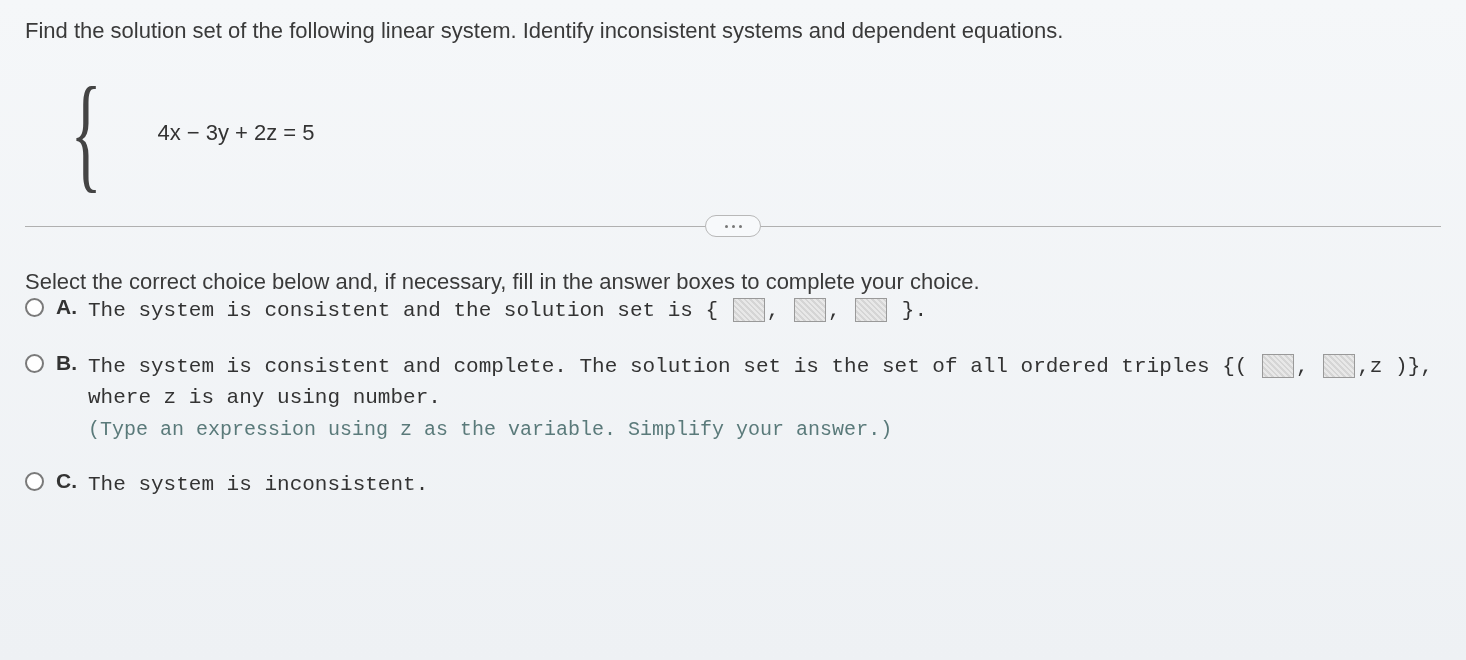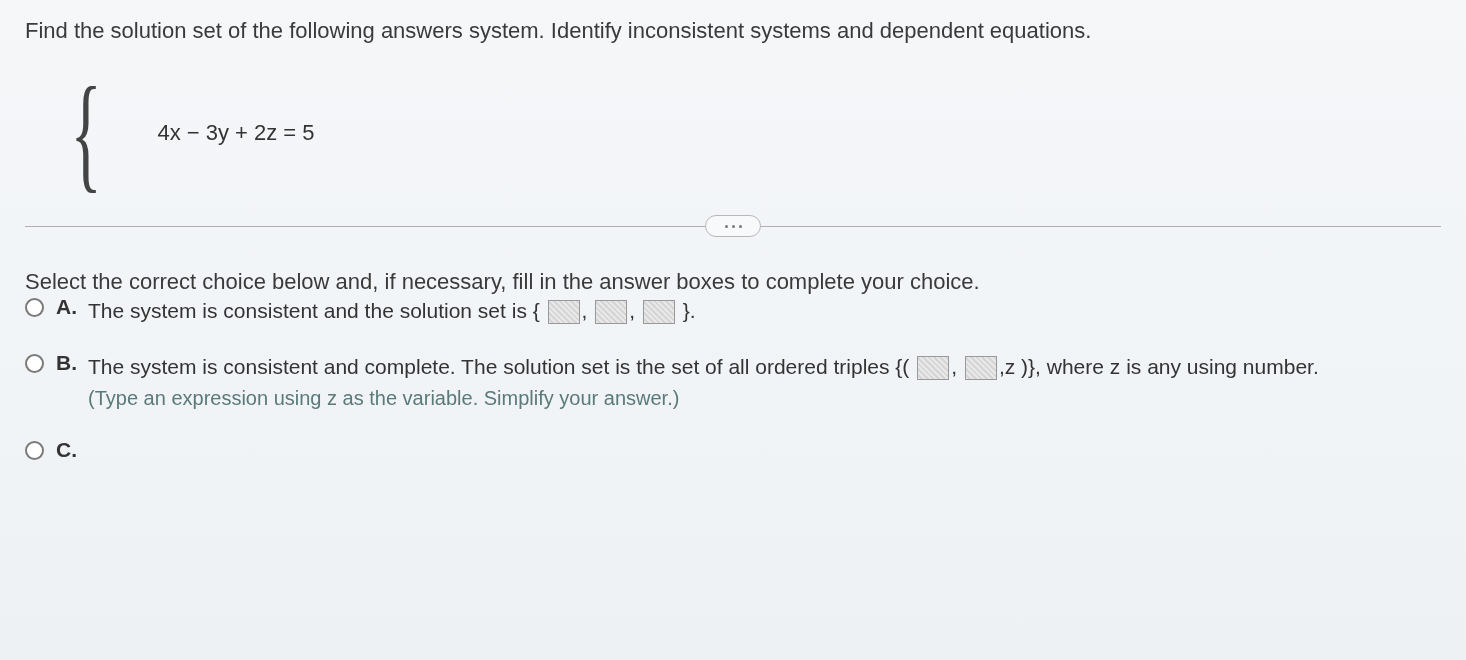--- a/index.html
+++ b/index.html
@@ -107,20 +107,21 @@
       color: #333;
       margin-right: 8px;
       min-width: 24px;
       font-size: 21px;
     }
     .choice-content {
       flex: 1;
       font-size: 21px;
       color: #333;
       line-height: 1.5;
+      font-family: Liberation Mono, monospace;
     }
     .hint {
       color: #5a7a7a;
       font-size: 20px;
     }
     .answer-box {
       display: inline-block;
       width: 32px;
       height: 24px;
       background: repeating-linear-gradient(
@@ -135,21 +136,21 @@
       margin: 0 2px;
     }
     .choice-row {
       display: flex;
       align-items: flex-start;
     }
   </style>
 </head>
 <body>
 
-<div class="question-text">Find the solution set of the following answers system. Identify inconsistent systems and dependent equations.</div>
+<div class="question-text">Find the solution set of the following linear system. Identify inconsistent systems and dependent equations.</div>
 
 <div class="equation-block">
   <div class="brace">{</div>
   <div class="equations">
     <div class="equation">4x − 3y + 2z = 5</div>
   </div>
 </div>
 
 <div class="divider-container">
   <div class="divider-line"></div>
@@ -191,14 +192,17 @@
       <br>
       <span class="hint">(Type an expression using z as the variable. Simplify your answer.)</span>
     </div>
   </div>
 </div>
 
 <div class="choice">
   <div class="radio"></div>
   <div class="choice-row">
     <div class="choice-label">C.</div>
+    <div class="choice-content">
+      <span>The system is inconsistent.</span>
+    </div>
   </div>
 </div>
 
 </body></html>

